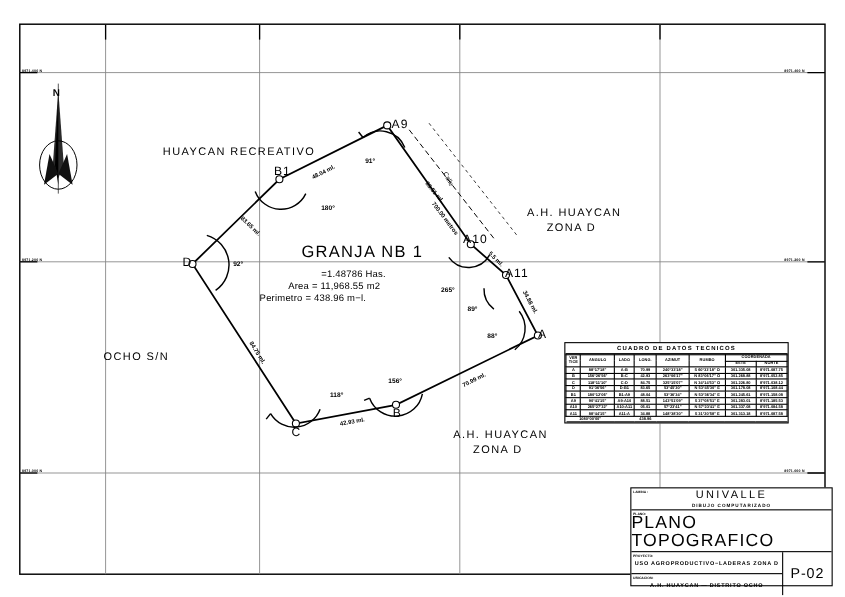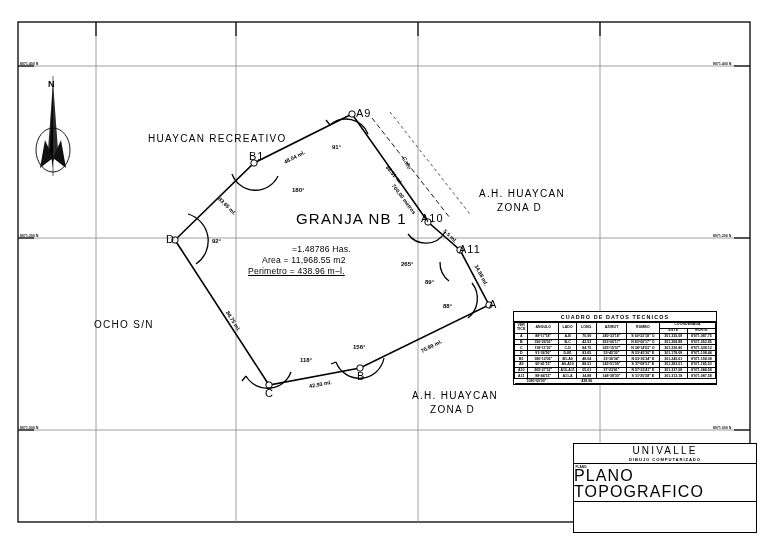--- a/index.html
+++ b/index.html
@@ -116,24 +116,24 @@
       <polygon points="53,82 48,150 53,162 58,150" fill="#2b2b2b"></polygon>
       <polygon points="53,86 50,150 53,168 53,86" fill="#000"></polygon>
       <polygon points="45,140 40,168 53,158" fill="#111"></polygon>
       <polygon points="61,140 66,168 53,158" fill="#111"></polygon>
       <ellipse cx="53" cy="150" rx="17" ry="22" fill="none" stroke="#000" stroke-width="0.9"></ellipse>
     </g>
   </svg>
 
   <div class="lbl" style="left:48px;top:79px;font-size:9px;font-weight:bold;">N</div>
 
-  <div class="lbl t-parcel" style="left:274px;top:210px;margin-left:22px;">GRANJA NB 1</div>
+  <div class="lbl t-parcel" style="left:274px;top:221px;">GRANJA NB 1</div>
   <div class="lbl t-area" style="left:292px;top:244px;">=1.48786  Has.</div>
   <div class="lbl t-area" style="left:262px;top:255px;">Area  =  11,968.55  m2</div>
-  <div class="lbl t-area" style="left:248px;top:266px;text-decoration:underline;">Perimetro  =  438.96  m−l.</div>
+  <div class="lbl t-area" style="left:236px;top:266px;">Perimetro  =  438.96  m−l.</div>
 
   <div class="lbl t-zone" style="left:148px;top:133px;">HUAYCAN  RECREATIVO</div>
   <div class="lbl t-zone" style="left:94px;top:319px;">OCHO  S/N</div>
   <div class="lbl t-zone" style="left:479px;top:188px;">A.H.  HUAYCAN</div>
   <div class="lbl t-zone" style="left:497px;top:202px;">ZONA  D</div>
   <div class="lbl t-zone" style="left:412px;top:390px;">A.H.  HUAYCAN</div>
   <div class="lbl t-zone" style="left:430px;top:404px;">ZONA  D</div>
 
   <div class="lbl t-calle" style="left:400px;top:160px;transform:rotate(62deg);">Calle</div>
 
@@ -283,16 +283,32 @@
 
   <div id="title">
     <div class="row">
       <div class="co">UNIVALLE</div>
       <div class="co2">DIBUJO  COMPUTARIZADO</div>
     </div>
     <div class="row" style="position:relative;">
       <span class="tag">PLANO:</span>
       <div class="plano">PLANO  TOPOGRAFICO</div>
     </div>
+    <div class="mid">
+      <div class="midL">
+        <div class="cell">
+          <span class="tag">PROYECTO:</span>
+          <div class="val">USO  AGROPRODUCTIVO−LADERAS  ZONA  D</div>
+        </div>
+        <div class="cell">
+          <span class="tag">UBICACION:</span>
+          <div class="val">A.H.  HUAYCAN  —  DISTRITO  OCHO</div>
+        </div>
+      </div>
+      <div class="midR">
+        <span class="tag">LAMINA :</span>
+        <div class="lam">P-02</div>
+      </div>
+    </div>
 
   </div>
 
 </div>
 
 </body></html>

